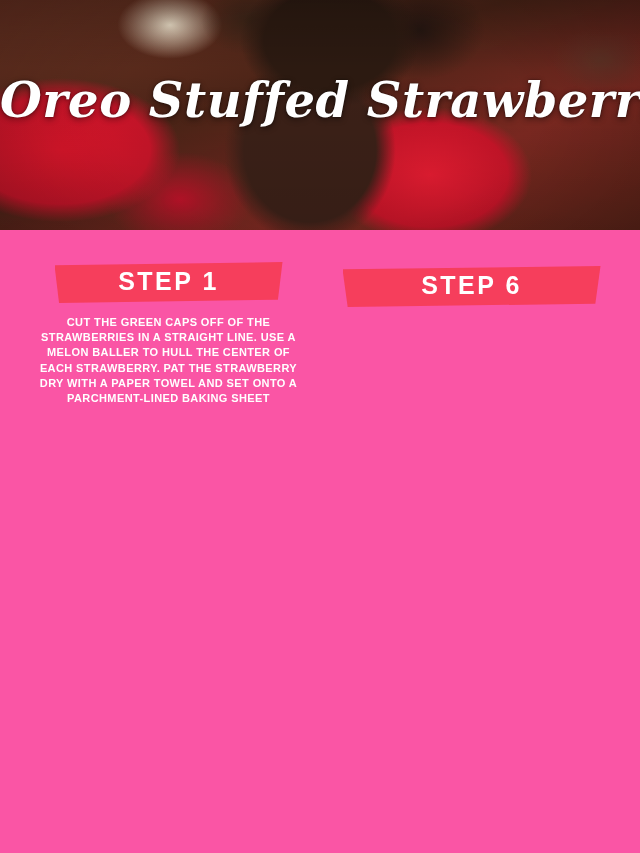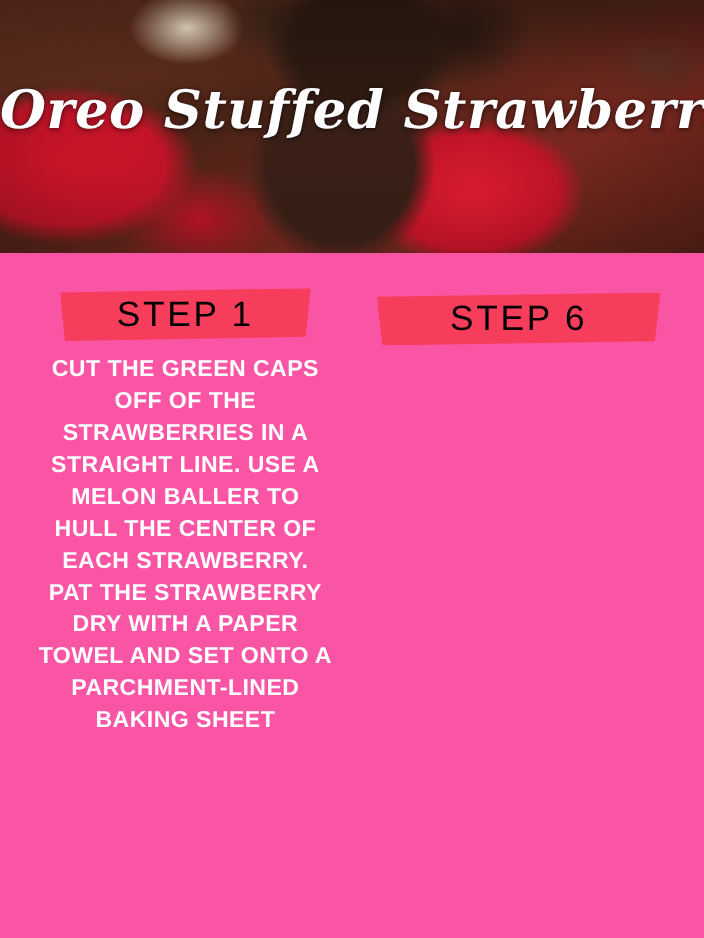--- a/index.html
+++ b/index.html
@@ -87,38 +87,38 @@
   .step {
     display: block;
   }
   .step-banner-wrap {
     display: flex;
     justify-content: center;
   }
   .step-banner {
     display: inline-block;
     background: #F63E5C;
-    color: #000000;
-    font-size: 32px;
-    font-weight: normal;
+    color: #ffffff;
+    font-size: 25px;
+    font-weight: bold;
     letter-spacing: 2.5px;
     text-align: center;
     padding: 7px 24px 9px 24px;
     line-height: 1;
     min-width: 180px;
     clip-path: polygon(0% 8%, 100% 0%, 98% 92%, 2% 100%);
   }
   .step-banner.wide {
     min-width: 210px;
   }
   .step-body {
     margin-top: 12px;
     color: #ffffff;
     text-align: center;
-    font-size: 21px;
+    font-size: 11px;
     line-height: 1.38;
     letter-spacing: 0.4px;
     text-transform: uppercase;
     font-weight: bold;
     padding: 0 6px;
   }
   .step-2 .step-body, .step-4 .step-body {
     padding: 0 2px;
   }
   .row-2 {

